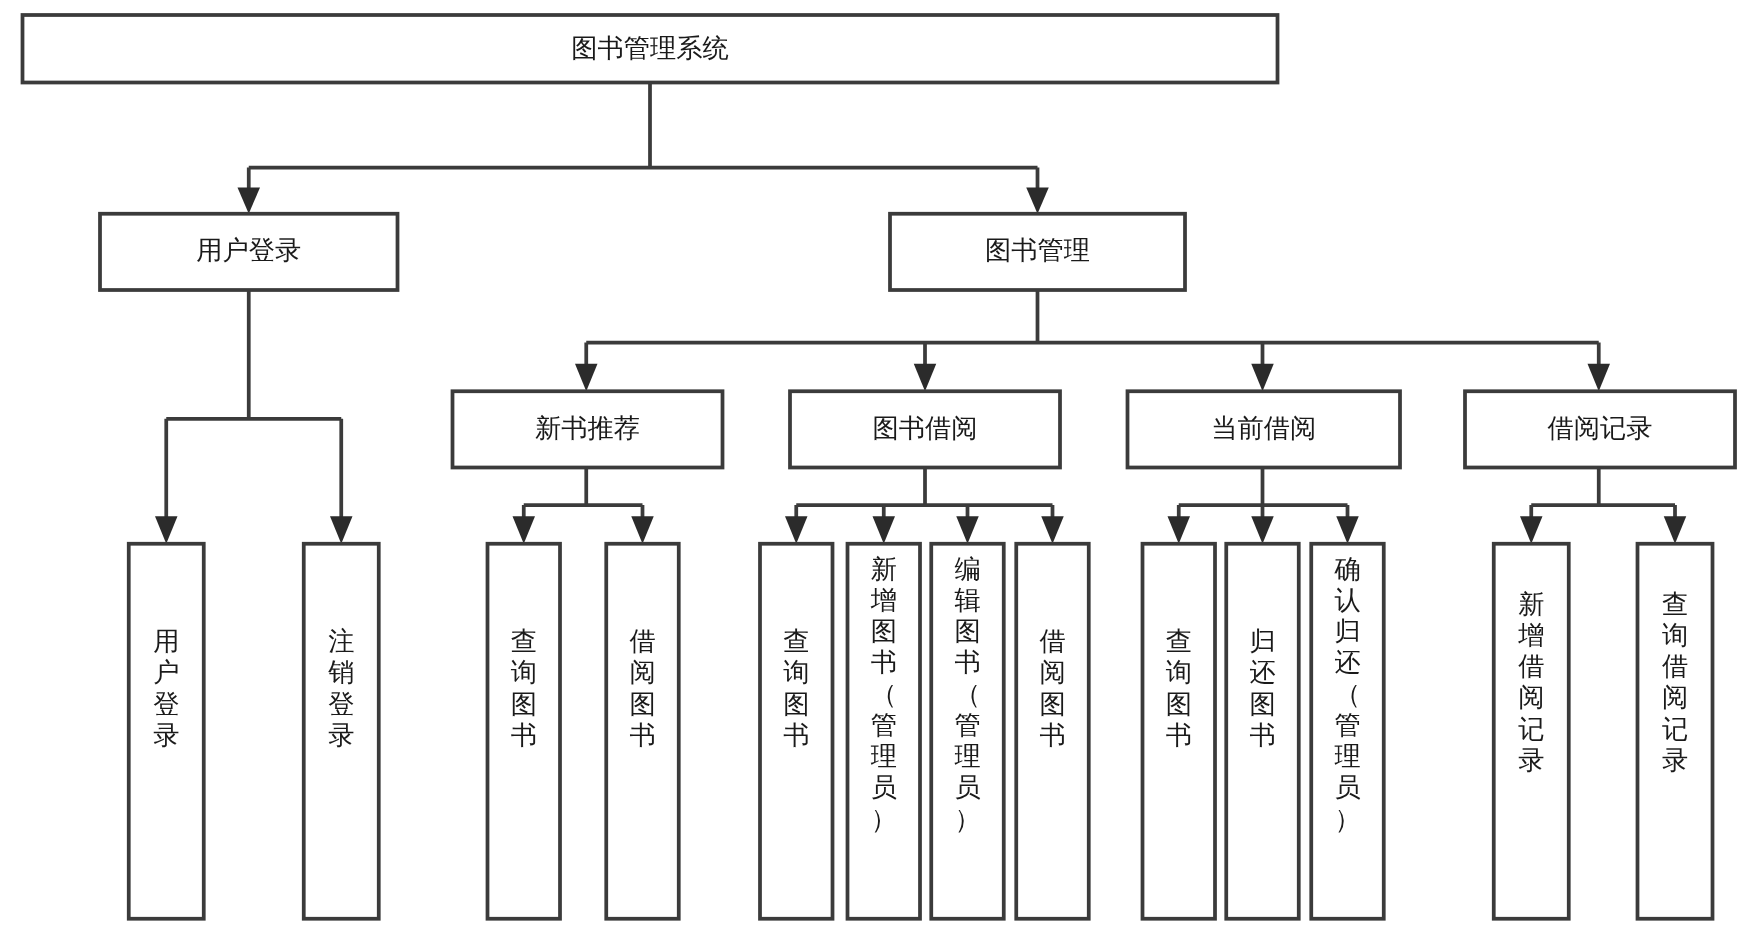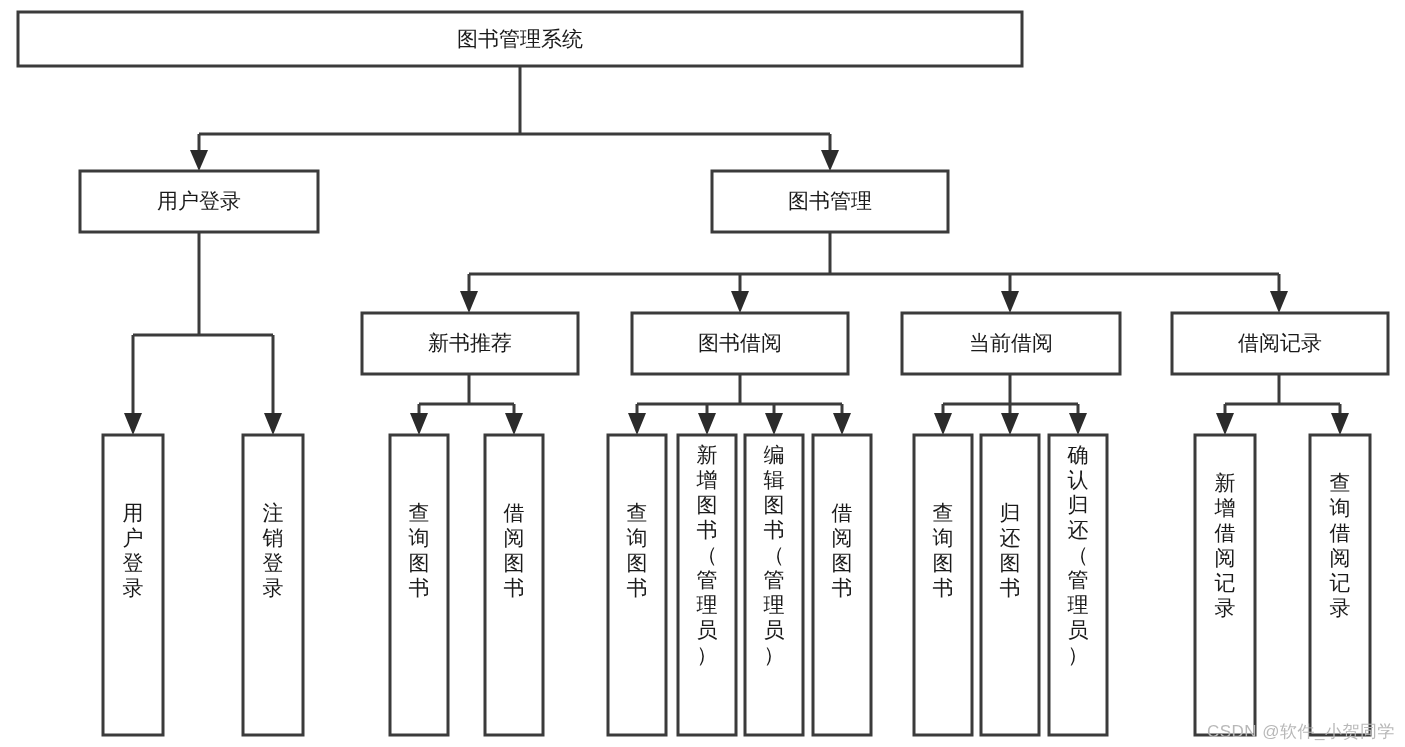--- a/index.html
+++ b/index.html
@@ -231,14 +231,13 @@
       <text class="node-label-vert" x="1225" y="490"><tspan x="1225" dy="0">新</tspan><tspan x="1225" dy="25">增</tspan><tspan x="1225" dy="25">借</tspan><tspan x="1225" dy="25">阅</tspan><tspan x="1225" dy="25">记</tspan><tspan x="1225" dy="25">录</tspan></text>
     </g>
 
     <g>
       <rect class="node-box" x="1310" y="435" width="60" height="300"></rect>
       <text class="node-label-vert" x="1340" y="490"><tspan x="1340" dy="0">查</tspan><tspan x="1340" dy="25">询</tspan><tspan x="1340" dy="25">借</tspan><tspan x="1340" dy="25">阅</tspan><tspan x="1340" dy="25">记</tspan><tspan x="1340" dy="25">录</tspan></text>
     </g>
 
   </svg>
 
-  <div class="watermark">CSDN @软件_小贺同学</div>
 </div>
 
 </body></html>

